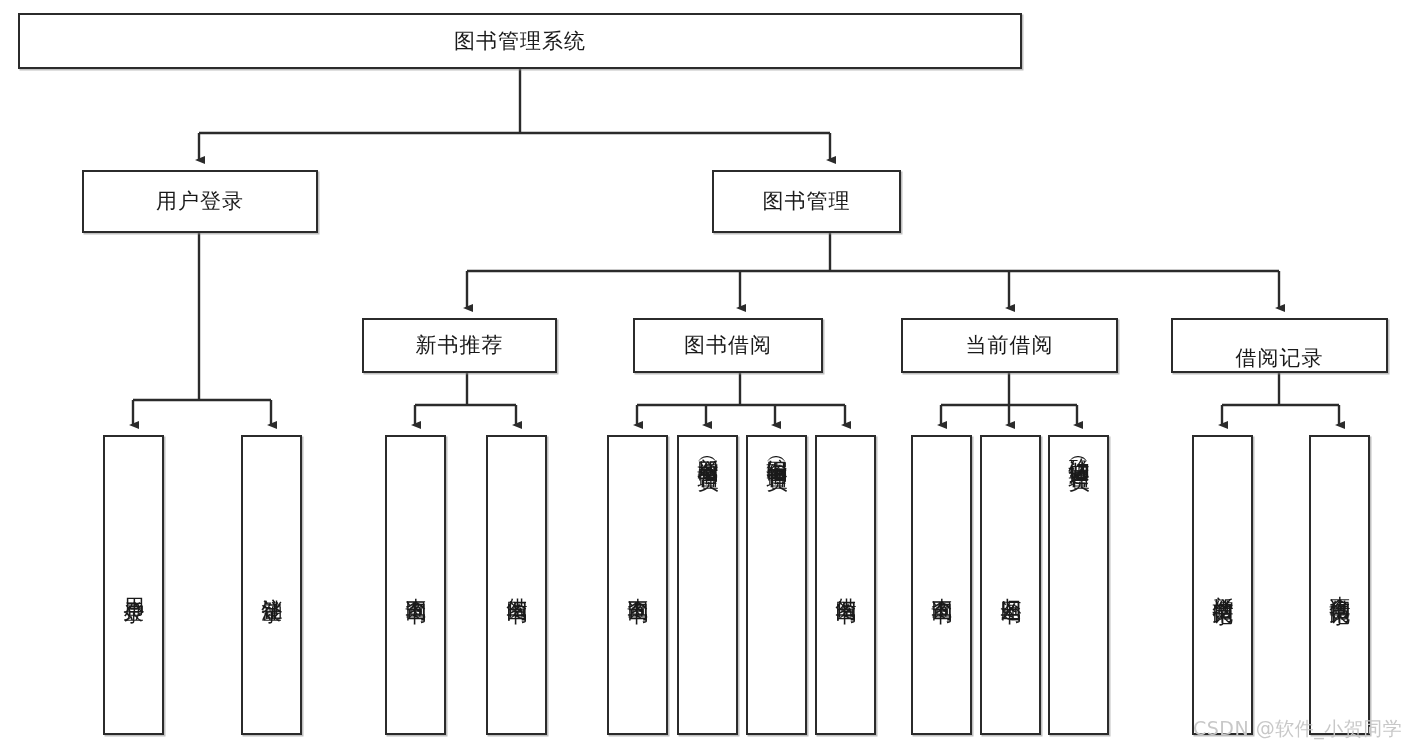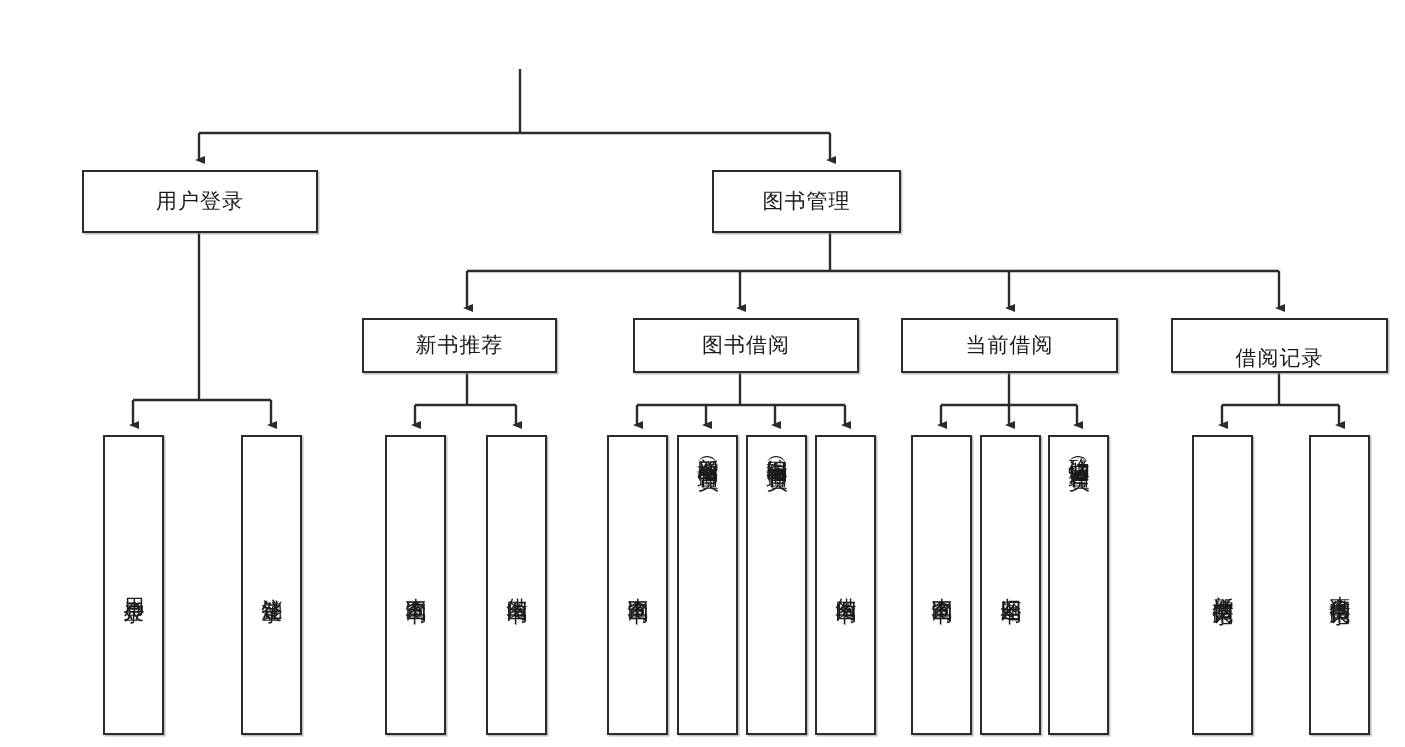--- a/index.html
+++ b/index.html
@@ -121,32 +121,35 @@
       <path d="M 1009 405 L 1009 425" marker-end="url(#arrow)"></path>
       <path d="M 1077 405 L 1077 425" marker-end="url(#arrow)"></path>
 
       <path d="M 1279 373 L 1279 405"></path>
       <path d="M 1222 405 L 1339 405"></path>
       <path d="M 1222 405 L 1222 425" marker-end="url(#arrow)"></path>
       <path d="M 1339 405 L 1339 425" marker-end="url(#arrow)"></path>
     </g>
   </svg>
 
+  <div class="node horiz" style="left:18px; top:13px; width:1004px; height:56px;">
+    <span class="label">图书管理系统</span>
+  </div>
 
   <div class="node horiz" style="left:82px; top:170px; width:236px; height:63px;">
     <span class="label">用户登录</span>
   </div>
   <div class="node horiz" style="left:712px; top:170px; width:189px; height:63px;">
     <span class="label">图书管理</span>
   </div>
 
   <div class="node horiz" style="left:362px; top:318px; width:195px; height:55px;">
     <span class="label">新书推荐</span>
   </div>
-  <div class="node horiz" style="left:633px; top:318px; width:226px; height:55px;">
+  <div class="node horiz" style="left:633px; top:318px; width:190px; height:55px;">
     <span class="label">图书借阅</span>
   </div>
   <div class="node horiz" style="left:901px; top:318px; width:217px; height:55px;">
     <span class="label">当前借阅</span>
   </div>
   <div class="node horiz" style="left:1171px; top:318px; width:217px; height:55px;align-items:flex-end;">
     <span class="label">借阅记录</span>
   </div>
 
   <div class="node vert centered" style="left:103px; top:435px; width:61px; height:300px;">
@@ -186,14 +189,15 @@
     <span class="label">确认归还（管理员）</span>
   </div>
 
   <div class="node vert centered" style="left:1192px; top:435px; width:61px; height:300px;">
     <span class="label">新增借阅记录</span>
   </div>
   <div class="node vert centered" style="left:1309px; top:435px; width:61px; height:300px;">
     <span class="label">查询借阅记录</span>
   </div>
 
+  <div class="watermark" style="left:1193px; top:716px;">CSDN @软件_小贺同学</div>
 
 </div>
 
 </body></html>

